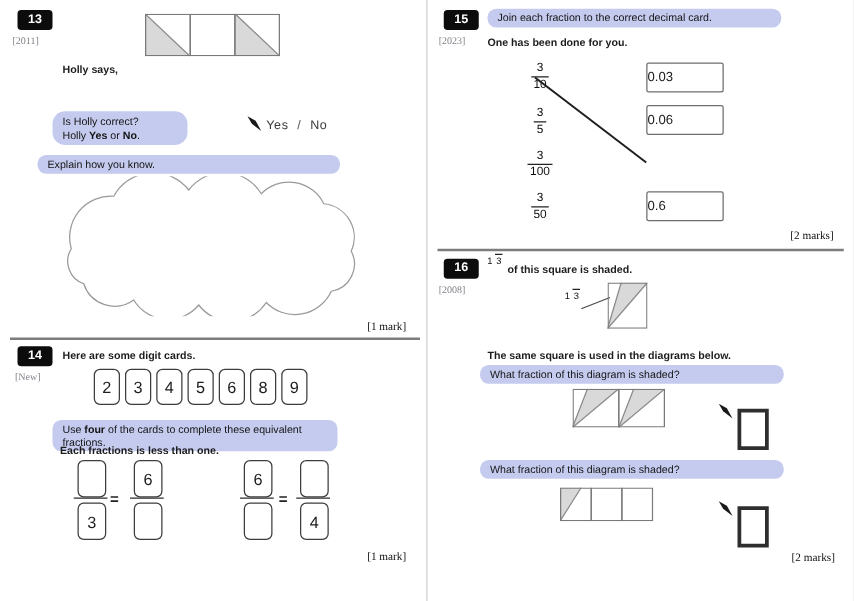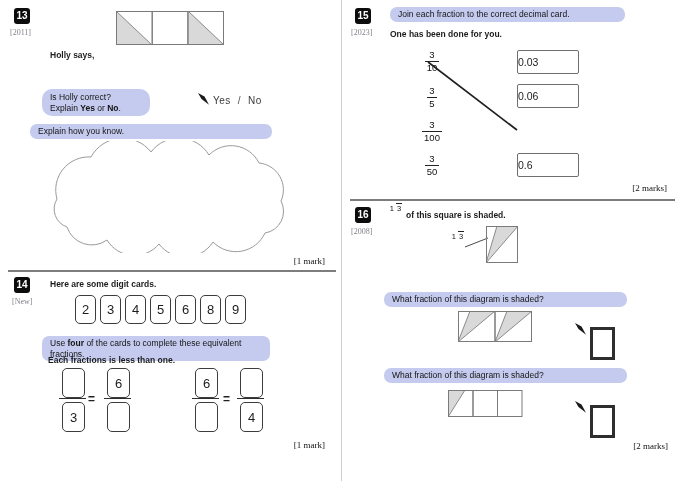--- a/index.html
+++ b/index.html
@@ -1,20 +1,20 @@
 <!DOCTYPE html>
 <html><head>
 <meta charset="utf-8">
 <style>
   html,body{margin:0;padding:0;background:#fff;font-family:"Liberation Sans",sans-serif;}
   .page{position:relative;width:683px;height:481px;background:#fff;outline:1px solid #bfbfbf;overflow:hidden;color:#1c1c1c;}
   .abs{position:absolute;}
   .vdiv{position:absolute;left:341px;top:0;width:1px;height:481px;background:#cfcfcf;}
   .sep{position:absolute;height:2px;background:#7d7d7d;}
-  .badge{position:absolute;width:16px;height:16px;background:#0c0c0c;border-radius:3px;color:#fff;
+  .badge{position:absolute;width:28px;height:16px;background:#0c0c0c;border-radius:3px;color:#fff;
          font-size:10px;font-weight:bold;text-align:center;line-height:16px;}
   .year{position:absolute;font-family:"Liberation Serif",serif;font-size:8px;color:#82828a;}
   .body{position:absolute;font-size:8.5px;color:#1c1c1c;font-weight:bold;}
   .hl{position:absolute;background:#c5cbee;border-radius:8px;font-size:8.5px;padding:2px 8px;color:#141414;line-height:10.5px;}
   .mark{position:absolute;width:72px;text-align:right;font-family:"Liberation Serif",serif;font-size:9px;color:#111;}
   .quote{position:absolute;font-size:9px;font-weight:bold;font-style:italic;}
   .yesno{position:absolute;font-size:10px;color:#3a3a3a;letter-spacing:.5px;}
   .yesno .slash{margin:0 7px;color:#555;}
   .digitrow{position:absolute;display:flex;gap:4px;}
   .digit{width:19px;height:27px;border:1.3px solid #3c3c3c;border-radius:5px;font-size:13px;
@@ -49,21 +49,21 @@
     <line x1="72" y1="0" x2="108" y2="34" stroke="#8a8a8a" stroke-width="1"></line>
     <rect x="0.5" y="0.5" width="35.7" height="33" fill="none" stroke="#7a7a7a"></rect>
     <rect x="36.2" y="0.5" width="35.7" height="33" fill="none" stroke="#7a7a7a"></rect>
     <rect x="71.9" y="0.5" width="35.6" height="33" fill="none" stroke="#7a7a7a"></rect>
   </svg>
 
   <div class="body" style="left:50px;top:50px">Holly says,</div>
 
   <div class="hl" style="left:42px;top:89px;width:92px;border-radius:10px;padding:3px 8px">
     <div>Is Holly correct?</div>
-    <div><span>Explain </span><b>Yes</b><span> or </span><b>No</b><span>.</span></div>
+    <div><span>Holly </span><b>Yes</b><span> or </span><b>No</b><span>.</span></div>
   </div>
 
   <svg class="abs" style="left:197px;top:92px" width="13" height="14" viewBox="0 0 13 14">
     <path d="M1 1 L7.5 4.5 L12 12.8 L4.5 7 Z" fill="#1a1a1a"></path>
   </svg>
   <div class="yesno" style="left:213px;top:95px">
     <span>Yes</span><span class="slash">/</span><span>No</span>
   </div>
 
   <div class="hl" style="left:30px;top:124px;width:226px;border-radius:7px">Explain how you know.</div>
@@ -170,20 +170,21 @@
   <svg class="abs" style="left:464px;top:235px" width="25" height="14" viewBox="0 0 25 14">
     <line x1="1" y1="12" x2="24" y2="3" stroke="#4a4a4a" stroke-width="1"></line>
   </svg>
   <svg class="abs" style="left:486px;top:226px" width="32" height="37" viewBox="0 0 32 37">
     <polygon points="11,0 32,0 0,37" fill="#d9d9d9"></polygon>
     <line x1="0" y1="37" x2="32" y2="0" stroke="#8a8a8a" stroke-width="1"></line>
     <line x1="0" y1="37" x2="11" y2="0" stroke="#8a8a8a" stroke-width="1"></line>
     <rect x="0.5" y="0.5" width="31" height="36" fill="none" stroke="#7a7a7a"></rect>
   </svg>
 
+  <div class="body" style="left:390px;top:279px">The same square is used in the diagrams below.</div>
 
   <div class="hl" style="left:384px;top:292px;width:227px;border-radius:7px">What fraction of this diagram is shaded?</div>
 
   <svg class="abs" style="left:458px;top:311px" width="74" height="31" viewBox="0 0 74 31">
     <polygon points="12,0 37,0 0,31" fill="#d9d9d9"></polygon>
     <polygon points="49,0 74,0 37,31" fill="#d9d9d9"></polygon>
     <line x1="0" y1="31" x2="37" y2="0" stroke="#8a8a8a" stroke-width="1"></line>
     <line x1="0" y1="31" x2="12" y2="0" stroke="#8a8a8a" stroke-width="1"></line>
     <line x1="37" y1="31" x2="74" y2="0" stroke="#8a8a8a" stroke-width="1"></line>
     <line x1="37" y1="31" x2="49" y2="0" stroke="#8a8a8a" stroke-width="1"></line>

